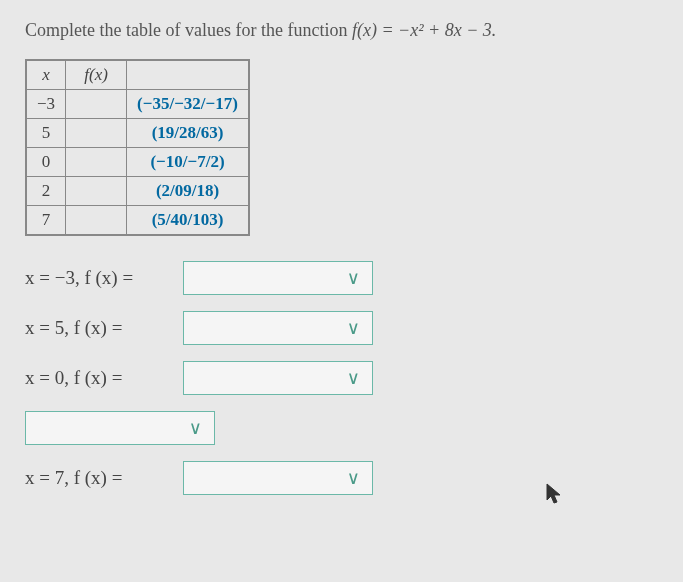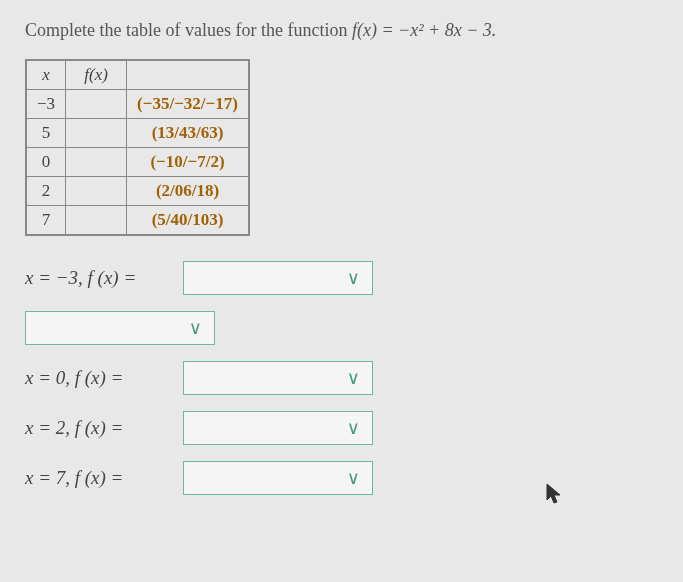--- a/index.html
+++ b/index.html
@@ -36,29 +36,28 @@
     }
     table.values th {
       font-weight: normal;
       font-style: italic;
     }
     table.values td.fx {
       min-width: 40px;
     }
     table.values td.opts {
       font-weight: bold;
-      color: #a16207;
+      color: #0369a1;
     }
     .answer-row {
       display: flex;
       align-items: center;
       margin-bottom: 16px;
     }
     .answer-label {
-      font-style: italic;
       color: #444;
       font-size: 19px;
       margin-right: 8px;
       min-width: 150px;
     }
     .dropdown {
       border: 1px solid #6bb8a8;
       background: #f5f5f5;
       width: 190px;
       height: 34px;
@@ -100,62 +99,62 @@
     <th></th>
   </tr>
   <tr>
     <td>−3</td>
     <td class="fx"></td>
     <td class="opts">(−35/−32/−17)</td>
   </tr>
   <tr>
     <td>5</td>
     <td class="fx"></td>
-    <td class="opts">(13/43/63)</td>
+    <td class="opts">(19/28/63)</td>
   </tr>
   <tr>
     <td>0</td>
     <td class="fx"></td>
     <td class="opts">(−10/−7/2)</td>
   </tr>
   <tr>
     <td>2</td>
     <td class="fx"></td>
-    <td class="opts">(2/06/18)</td>
+    <td class="opts">(2/09/18)</td>
   </tr>
   <tr>
     <td>7</td>
     <td class="fx"></td>
     <td class="opts">(5/40/103)</td>
   </tr>
 </tbody>
   </table>
 
 <div class="answer-row">
   <span class="answer-label">x = −3,  f (x) =</span>
   <div class="dropdown">
     <span class="chevron">∨</span>
   </div>
 </div>
 
 <div class="answer-row">
+  <span class="answer-label">x = 5,  f (x) =</span>
   <div class="dropdown">
     <span class="chevron">∨</span>
   </div>
 </div>
 
 <div class="answer-row">
   <span class="answer-label">x = 0,  f (x) =</span>
   <div class="dropdown">
     <span class="chevron">∨</span>
   </div>
 </div>
 
 <div class="answer-row">
-  <span class="answer-label">x = 2,  f (x) =</span>
   <div class="dropdown">
     <span class="chevron">∨</span>
   </div>
 </div>
 
 <div class="answer-row">
   <span class="answer-label">x = 7,  f (x) =</span>
   <div class="dropdown">
     <span class="chevron">∨</span>
   </div>

